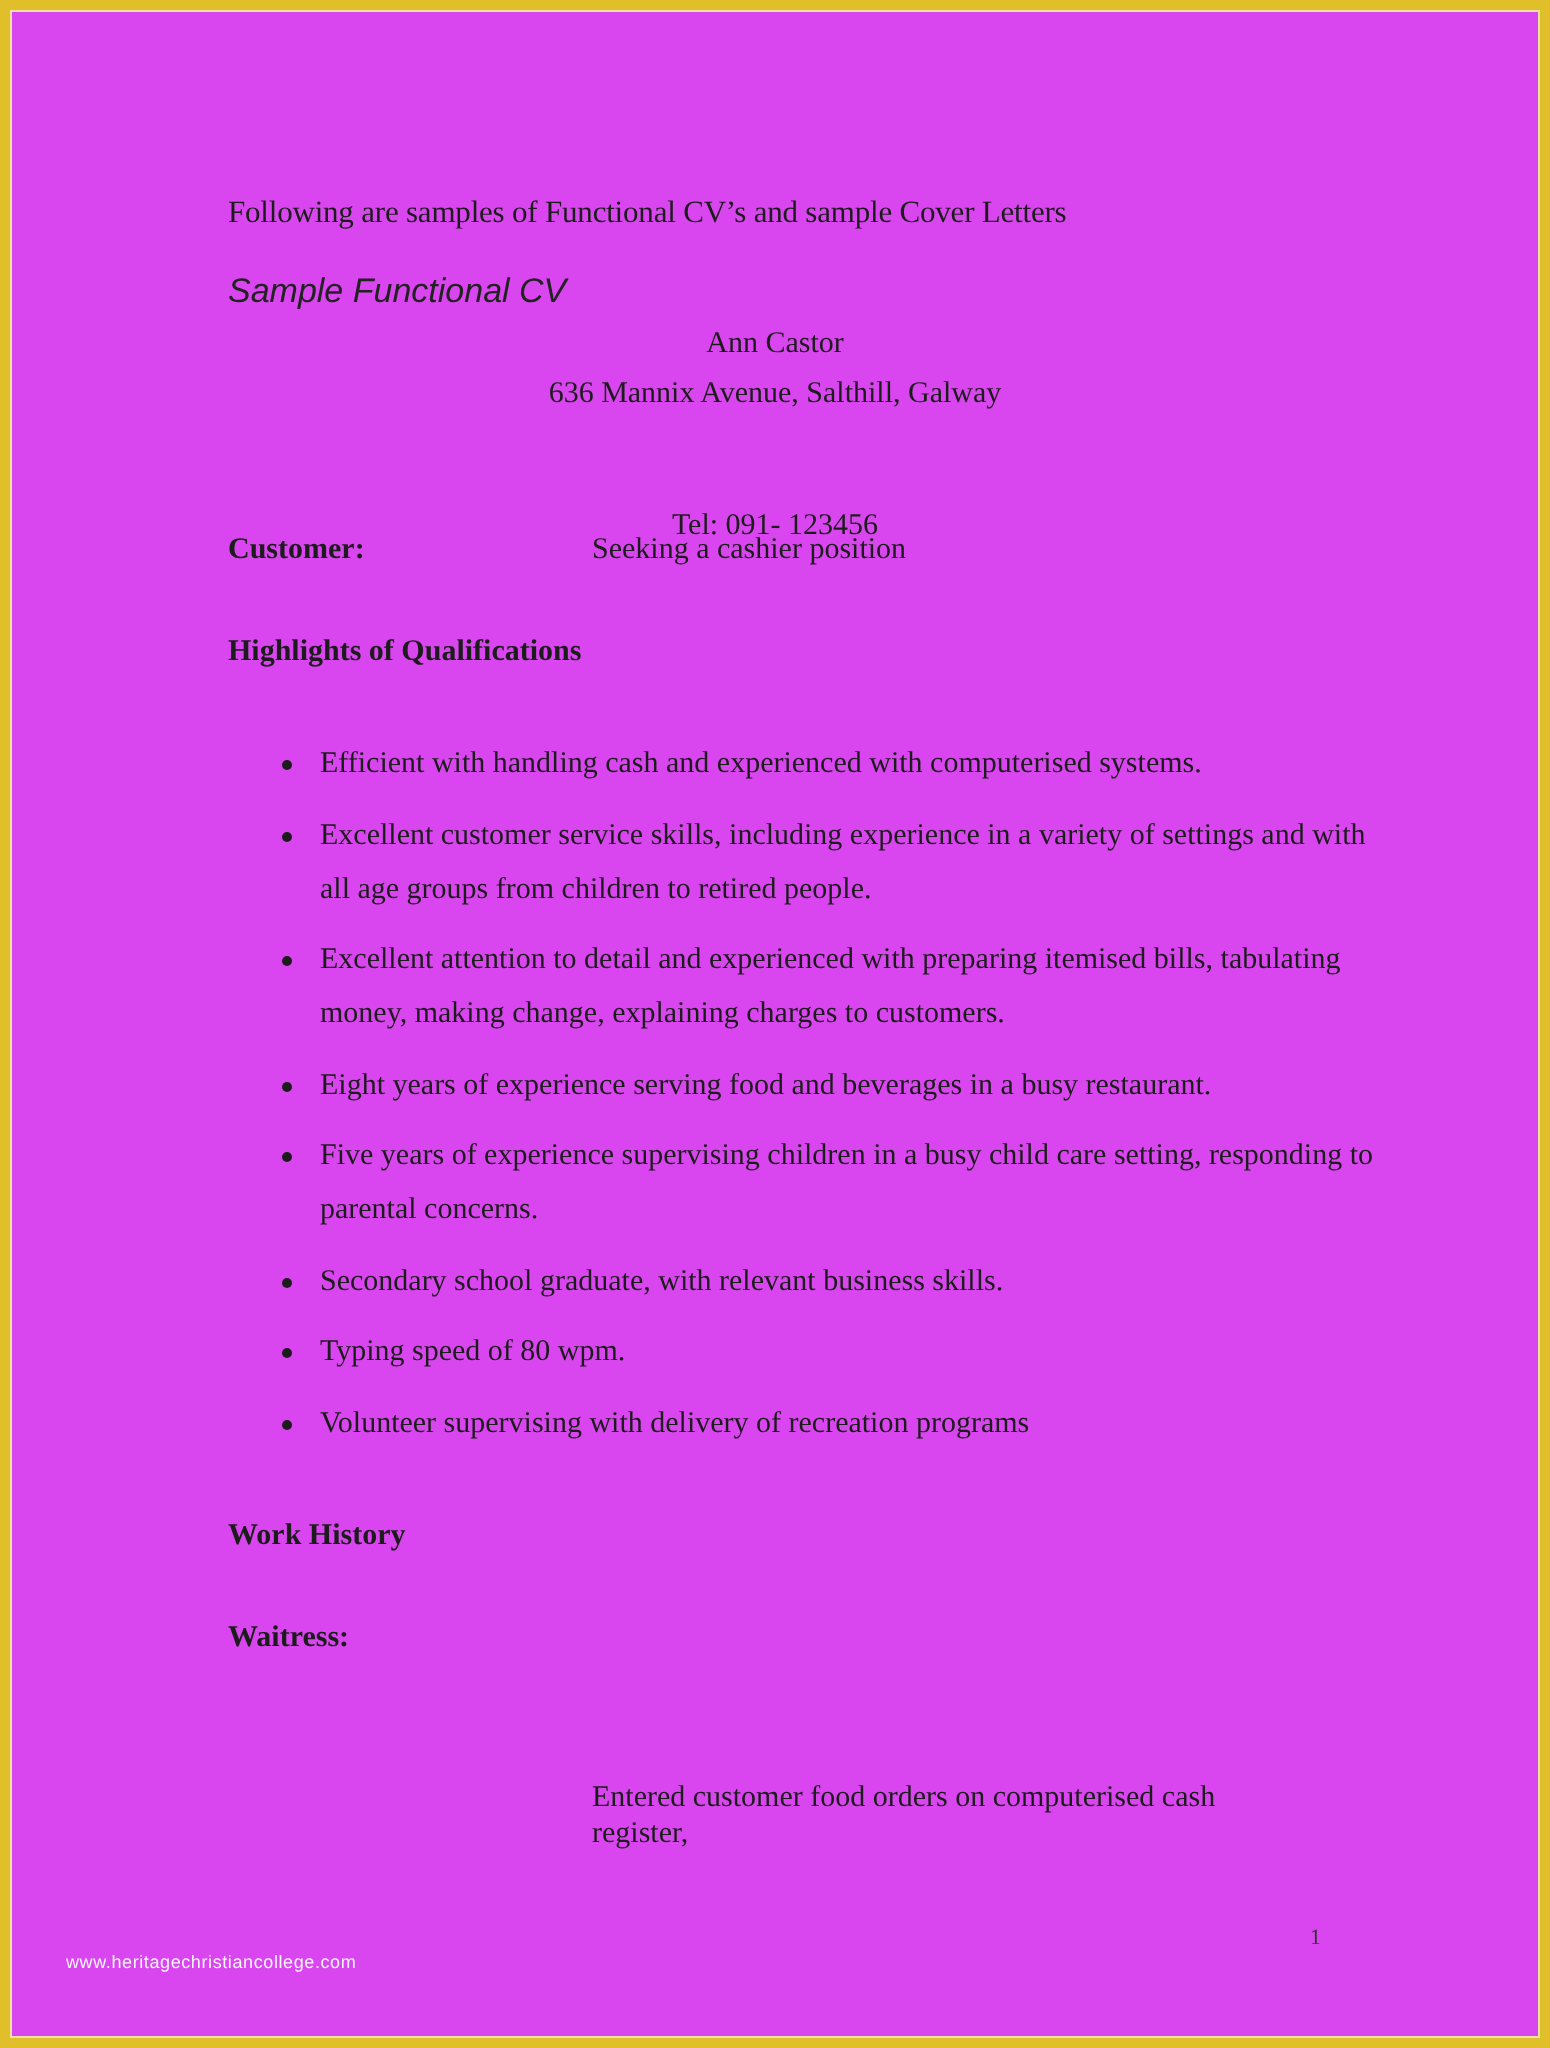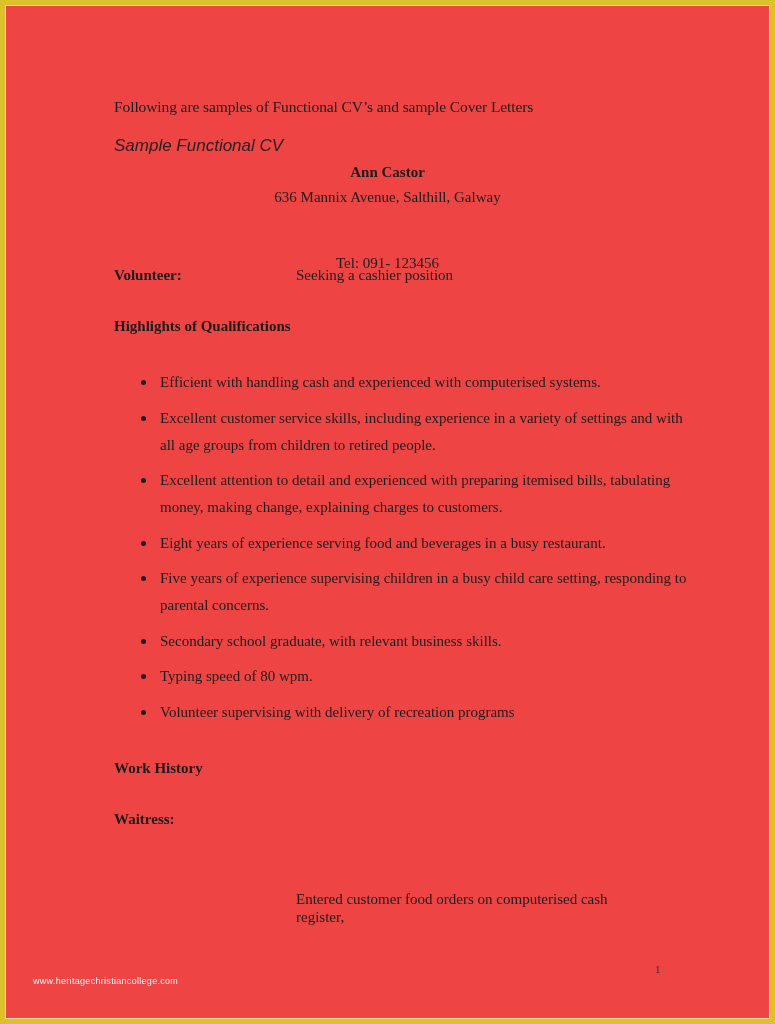--- a/index.html
+++ b/index.html
@@ -12,21 +12,21 @@
       overflow: hidden;
       background: #e4e4e4;
       font-family: "Liberation Serif", serif;
       color: #1c1c1c;
     }
     .page {
       position: relative;
       width: 775px;
       height: 1024px;
       box-sizing: border-box;
-      background: #ef4444;
+      background: #d946ef;
       border: 5px solid #e0bf2a;
       box-shadow: inset 0 0 0 1px #f3e3a0;
     }
     .abs { position: absolute; }
     .intro {
       left: 109px; top: 93px;
       font-size: 15.5px;
       white-space: nowrap;
       letter-spacing: -0.1px;
     }
@@ -38,21 +38,21 @@
       font-size: 17px;
       color: #222;
       white-space: nowrap;
     }
     .center-block {
       left: 0; width: 765px;
       text-align: center;
       font-size: 15px;
       white-space: nowrap;
     }
-    .name { top: 159px; font-weight: bold; left: 0; }
+    .name { top: 159px; font-weight: normal; left: 0; }
     .addr { top: 184px; }
     .tel { top: 210px; margin-top: 40px; }
     .label {
       font-weight: bold;
       font-size: 15px;
       white-space: nowrap;
     }
     .value {
       font-size: 15px;
       white-space: nowrap;
@@ -102,21 +102,21 @@
 <div class="page">
 
   <div class="abs intro">Following are samples of Functional CV’s and sample Cover Letters</div>
 
   <div class="abs cv-title">Sample Functional CV</div>
 
   <div class="abs center-block name">Ann Castor</div>
   <div class="abs center-block addr">636 Mannix Avenue, Salthill, Galway</div>
   <div class="abs center-block tel">Tel: 091- 123456</div>
 
-  <div class="abs label" style="left:109px; top:262px;">Volunteer:</div>
+  <div class="abs label" style="left:109px; top:262px;">Customer:</div>
   <div class="abs value" style="left:291px; top:262px;">Seeking a cashier position</div>
 
   <div class="abs label" style="left:109px; top:313px;">Highlights of Qualifications</div>
 
   <ul class="abs bullets">
     <li><span class="dot"></span><span>Efficient with handling cash and experienced with computerised systems.</span></li>
     <li><span class="dot"></span><span>Excellent customer service skills, including experience in a variety of settings and with all age groups from children to retired people.</span></li>
     <li><span class="dot"></span><span>Excellent attention to detail and experienced with preparing itemised bills, tabulating money, making change, explaining charges to customers.</span></li>
     <li><span class="dot"></span><span>Eight years of experience serving food and beverages in a busy restaurant.</span></li>
     <li><span class="dot"></span><span>Five years of experience supervising children in a busy child care setting, responding to parental concerns.</span></li>

